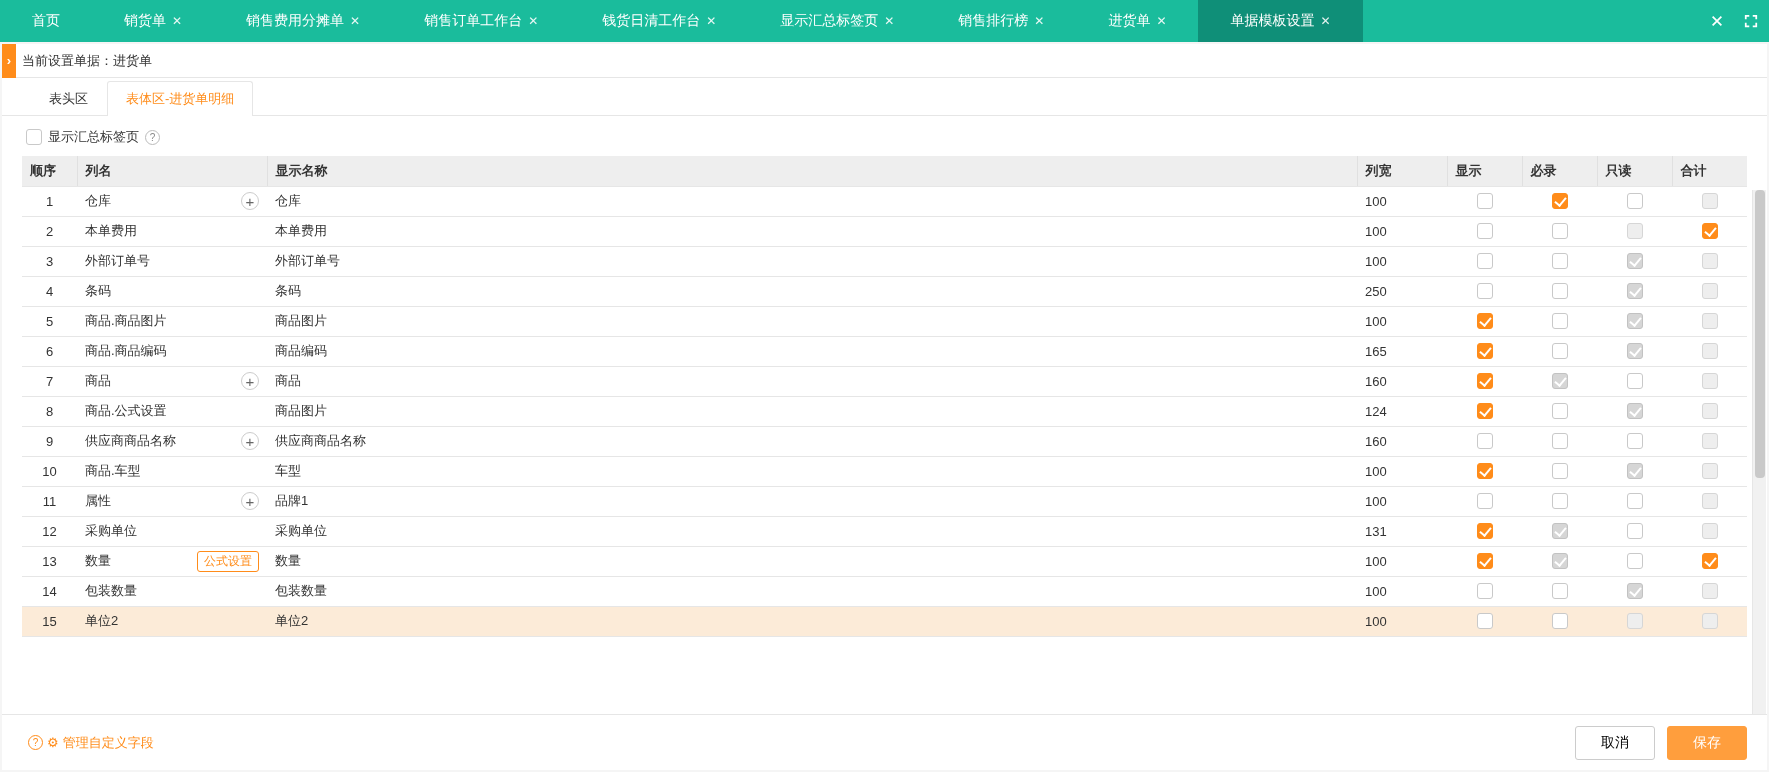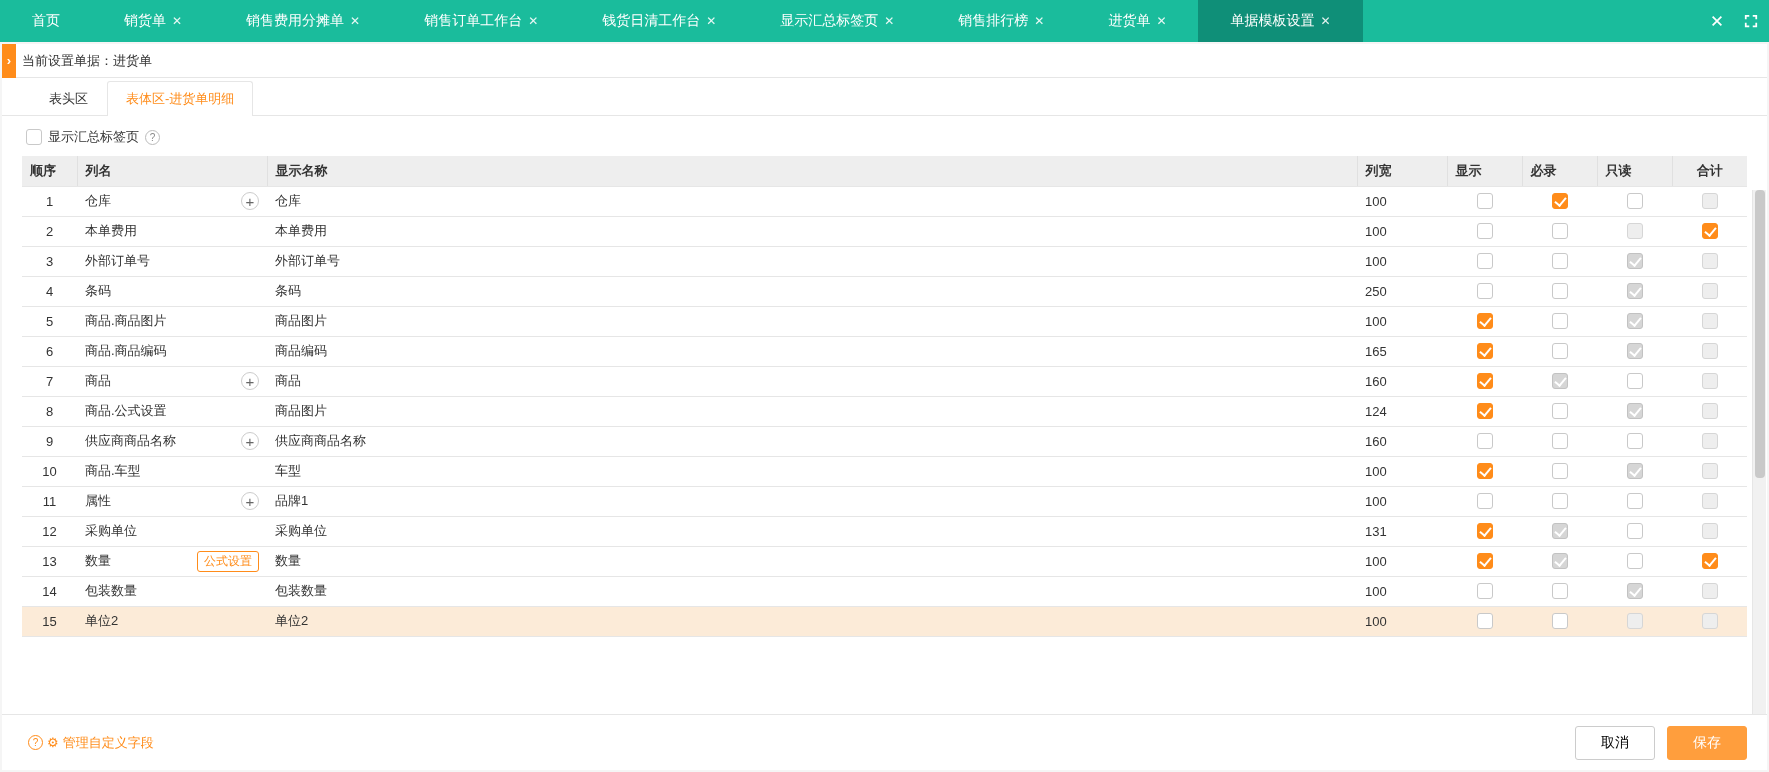--- a/index.html
+++ b/index.html
@@ -129,21 +129,21 @@
     text-align:left;
     vertical-align:middle;
     overflow:hidden;
     white-space:nowrap;
   }
   .grid thead th{
     background:var(--header-bg);
     font-weight:bold;
     border-right:1px solid #e0e0e0;
   }
-  .grid thead th:last-child{border-right:none;text-align:center;}
+  .grid thead th:last-child{border-right:none;}
   .col-order{width:55px;text-align:center;}
   .col-name{width:190px;}
   .col-disp{width:auto;}
   .col-w{width:90px;}
   .col-chk{width:75px;text-align:center;}
   .grid td.center{text-align:center;}
   .grid tbody tr.highlight{background:var(--row-hover);}
   
   .plus-btn{
     display:inline-flex;align-items:center;justify-content:center;

